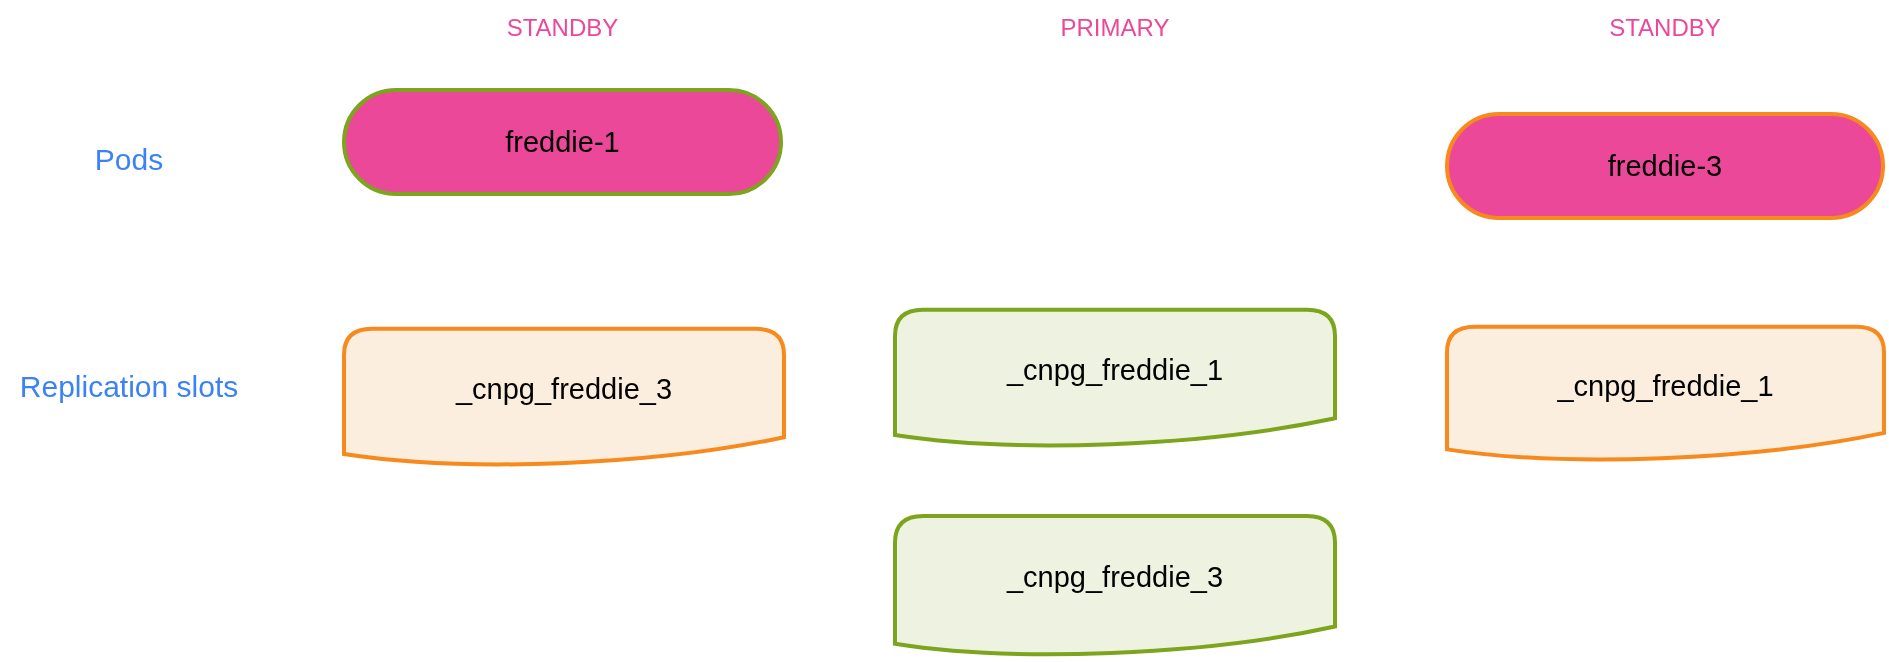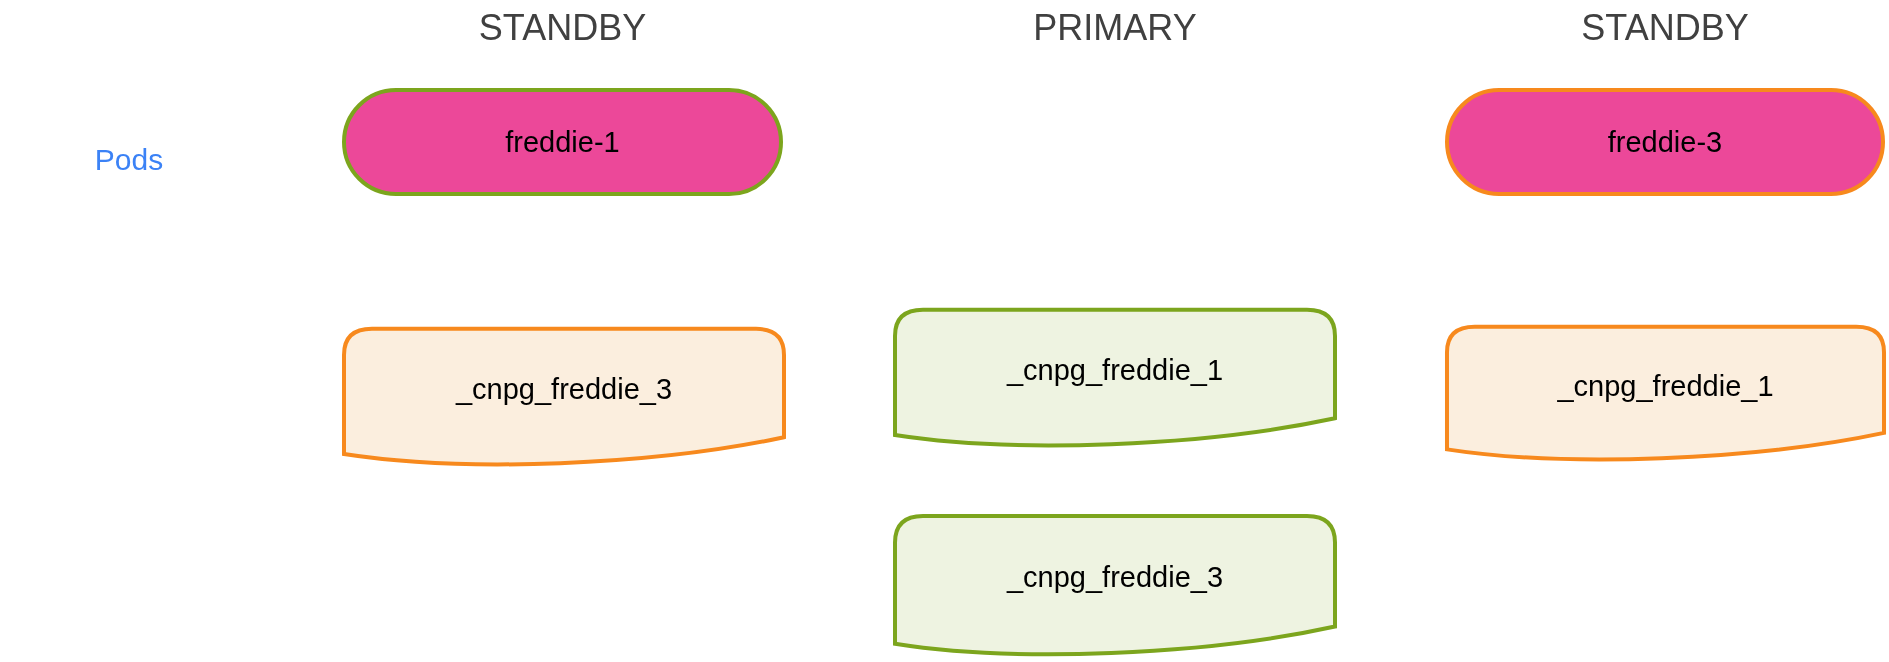--- a/index.html
+++ b/index.html
@@ -11,22 +11,22 @@
     font-family: "Liberation Sans", sans-serif;
     overflow: hidden;
   }
   
   .col-header {
     position: absolute;
     top: 10px;
     height: 36px;
     line-height: 36px;
     text-align: center;
-    font-size: 36px;
-    color: #404040;
+    font-size: 24px;
+    color: #ec4899;
   }
   .col-header.bold { font-weight: 400; }
 
   
   .row-label {
     position: absolute;
     left: 0;
     width: 258px;
     text-align: center;
     font-size: 30px;
@@ -75,25 +75,26 @@
 </head>
 <body>
 
 <div class="canvas">
 
   <div class="col-header" style="left:342px; width:441px;">STANDBY</div>
   <div class="col-header bold" style="left:893px; width:444px;">PRIMARY</div>
   <div class="col-header" style="left:1445px; width:440px;">STANDBY</div>
 
   <div class="row-label" style="top:143px;">Pods</div>
+  <div class="row-label" style="top:370px;">Replication slots</div>
 
   <div class="pod green" style="left:342px; width:441px;">
     <span>freddie-1</span>
   </div>
-  <div class="pod orange" style="left:1445px; width:440px;">
+  <div class="pod orange" style="left:1445px; width:440px;margin-top:24px;">
     <span>freddie-3</span>
   </div>
 
   <div class="slot orange" style="left:342px; top:327px; width:444px; height:142px;">
     <svg viewBox="0 0 444 152" preserveAspectRatio="none">
       <path d="M 30,2 L 414,2 Q 442,2 442,30 L 442,118 C 312,148 122,156 2,136 L 2,30 Q 2,2 30,2 Z" stroke-width="4" vector-effect="non-scaling-stroke"></path>
     </svg>
     <div class="slot-label">_cnpg_freddie_3</div>
   </div>
 

